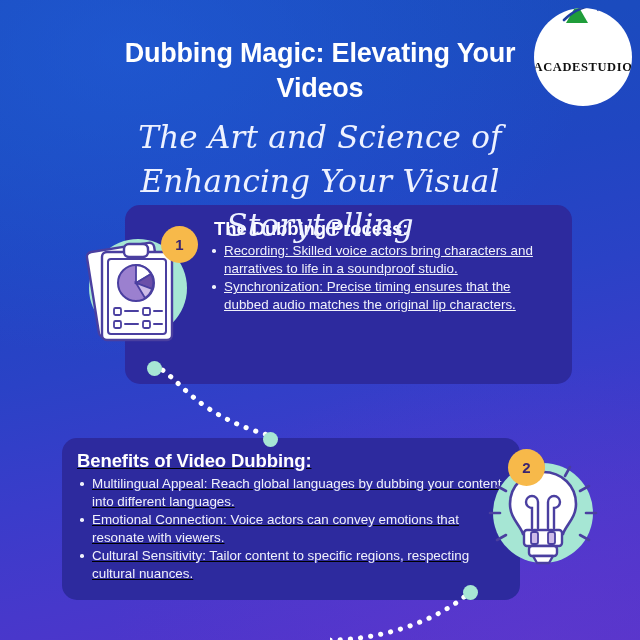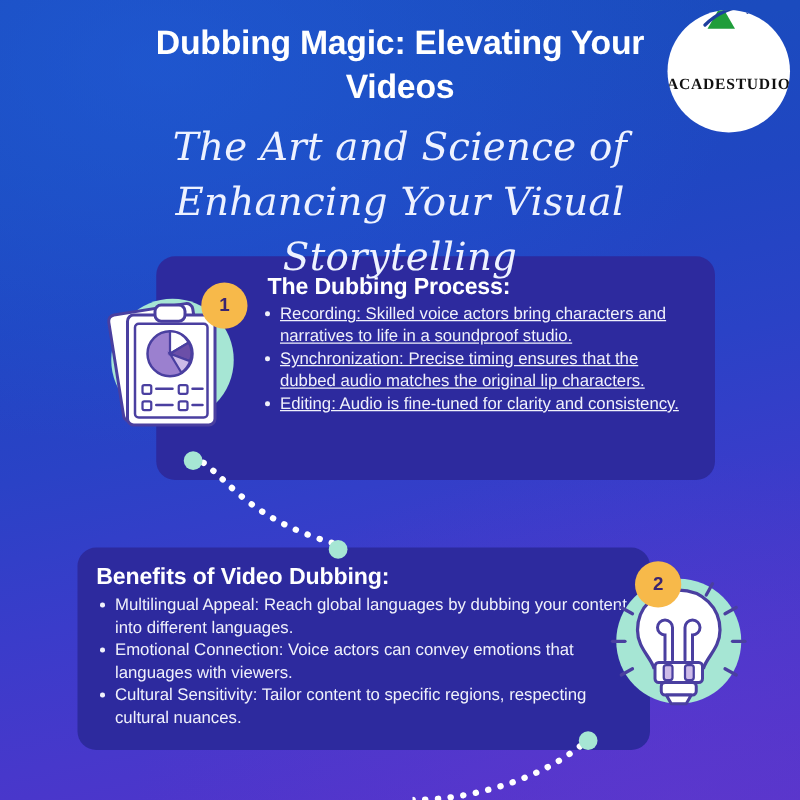--- a/index.html
+++ b/index.html
@@ -33,21 +33,21 @@
       radial-gradient(110% 70% at 85% 100%, rgba(96,58,206,0.55) 0%, rgba(96,58,206,0) 62%);
     pointer-events: none;
   }
 
   
   .header {
     position: absolute;
     left: 0;
     top: 0;
     width: 640px;
-    padding-top: 17px;
+    padding-top: 36px;
     text-align: center;
     z-index: 5;
   }
   .main-title {
     margin: 0 auto;
     width: 440px;
     color: #ffffff;
     font-size: 27px;
     font-weight: bold;
     line-height: 1.28;
@@ -107,21 +107,21 @@
   }
 
   
   .card {
     position: absolute;
     background: #2d2a9e;
     border-radius: 15px;
     z-index: 4;
   }
   #card-1 { left: 125px; top: 205px; width: 447px; height: 179px; }
-  #card-2 { left: 62px;  top: 438px; width: 458px; height: 162px; }
+  #card-2 { left: 62px;  top: 438px; width: 458px; height: 162px; text-decoration: underline; }
 
   .card-title {
     color: #ffffff;
     font-size: 18.5px;
     font-weight: bold;
     line-height: 1.2;
     letter-spacing: -0.1px;
   }
   #card-1 .card-title { margin: 13px 0 2px 89px; }
   #card-2 .card-title { margin: 12px 0 3px 15px; }
@@ -227,21 +227,20 @@
   </svg>
   <div class="node-dot" id="node-a"></div>
   <div class="node-dot" id="node-b"></div>
   <div class="node-dot" id="node-c"></div>
 
   <div class="card" id="card-1">
     <div class="card-title">The Dubbing Process:</div>
     <ul class="bullets">
       <li>Recording: Skilled voice actors bring characters and narratives to life in a soundproof studio.</li>
       <li>Synchronization: Precise timing ensures that the dubbed audio matches the original lip characters.</li>
-      <li>Editing: Audio is fine-tuned for clarity and consistency.</li>
     </ul>
   </div>
 
   <div class="illus" id="illus-clipboard">
     <svg width="120" height="120" viewBox="0 0 120 120">
       <circle cx="62" cy="62" r="49" fill="#a6e6d4"></circle>
 
       <g transform="rotate(-9 56 60)">
         <rect x="16" y="20" width="68" height="86" rx="5" fill="#ffffff" stroke="#4a3fa0" stroke-width="2.4"></rect>
       </g>
@@ -266,21 +265,21 @@
       <line x1="78" y1="98" x2="86" y2="98" stroke="#4a3fa0" stroke-width="2" stroke-linecap="round"></line>
     </svg>
   </div>
 
   <div class="badge" id="badge-1">1</div>
 
   <div class="card" id="card-2">
     <div class="card-title">Benefits of Video Dubbing:</div>
     <ul class="bullets">
       <li>Multilingual Appeal: Reach global languages by dubbing your content into different languages.</li>
-      <li>Emotional Connection: Voice actors can convey emotions that languages with viewers.</li>
+      <li>Emotional Connection: Voice actors can convey emotions that resonate with viewers.</li>
       <li>Cultural Sensitivity: Tailor content to specific regions, respecting cultural nuances.</li>
     </ul>
   </div>
 
   <div class="illus" id="illus-bulb">
     <svg width="122" height="122" viewBox="0 0 122 122">
       <circle cx="61" cy="61" r="50" fill="#a6e6d4"></circle>
       <g stroke="#4a3fa0" stroke-width="2.6" stroke-linecap="round">
         <line x1="61" y1="8" x2="61" y2="18"></line>
         <line x1="88" y1="15" x2="83" y2="24"></line>

